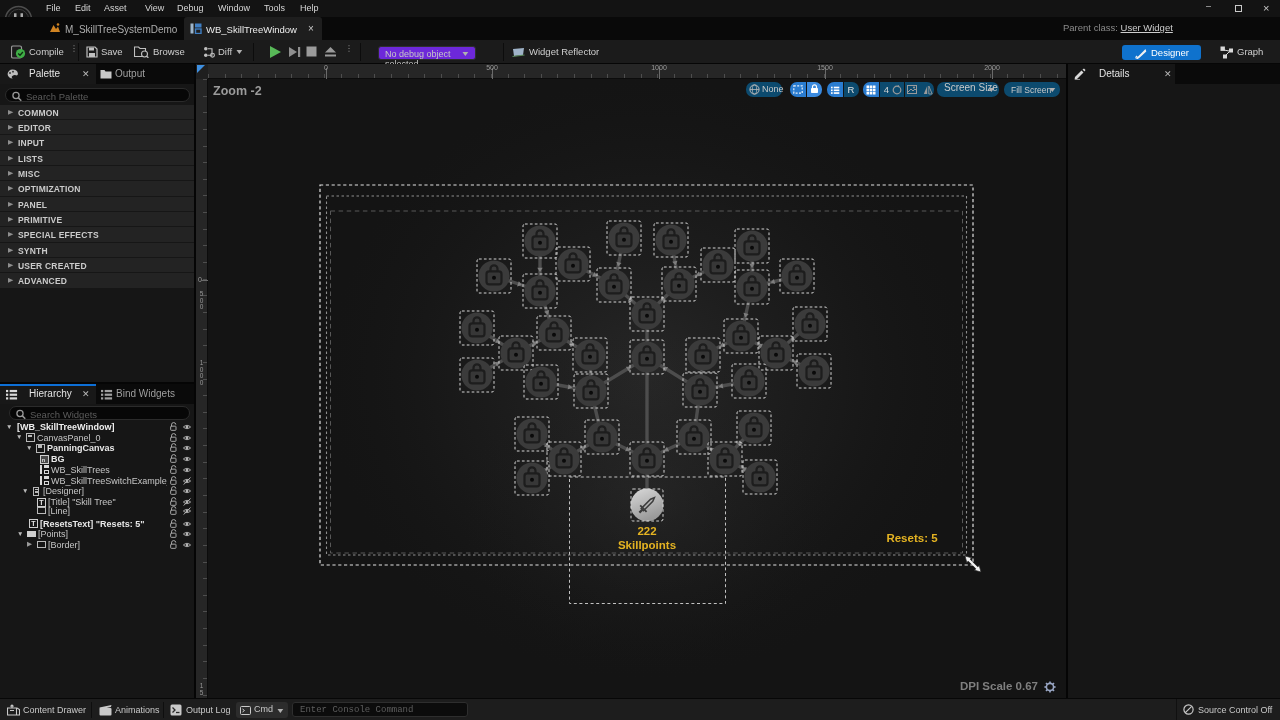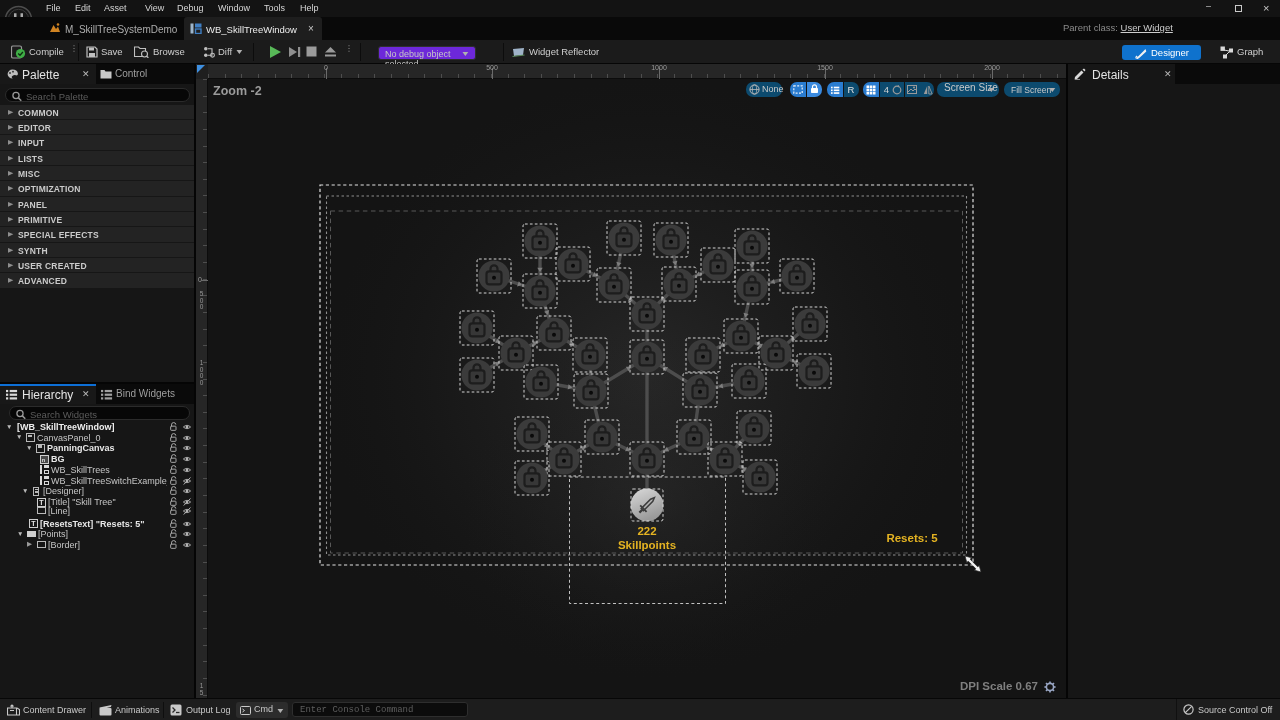--- a/index.html
+++ b/index.html
@@ -8,21 +8,21 @@
 #menubar { position:absolute; left:0; top:0; width:1280px; height:17px; background:#131313; }
 #menubar .mi { position:absolute; top:2.5px; font-size:9px; color:#d6d6d6; }
 #tabrow { position:absolute; left:0; top:17px; width:1280px; height:23px; background:#090909; }
 #toolbar { position:absolute; left:0; top:40px; width:1280px; height:24px; background:#1b1b1b; border-bottom:1px solid #060606; }
 .tbt { position:absolute; top:5.5px; font-size:9.5px; color:#cfcfcf; }
 .sep { position:absolute; top:3px; width:1px; height:18px; background:#0c0c0c; }
 
 #lpanel { position:absolute; left:0; top:64px; width:196px; height:634px; background:#161616; border-right:2px solid #050505; }
 .ptabbar { position:absolute; left:0; width:194px; height:20px; background:#0a0a0a; }
 .ptab-on { position:absolute; background:#181818; height:20px; }
-.ptxt { font-size:12px; color:#e3e3e3; position:absolute; top:4px; }
+.ptxt { font-size:10px; color:#e3e3e3; position:absolute; top:4px;margin-left:7px; }
 .ptxt2 { font-size:10px; color:#9f9f9f; position:absolute; top:4px; }
 .x { color:#b9b9b9; font-size:9px; position:absolute; top:5px; }
 .sbox { position:absolute; background:#070707; border:1px solid #2b2b2b; border-radius:8px; height:14px; }
 .sph { position:absolute; left:20px; top:1.5px; font-size:9.5px; color:#5c5c5c; }
 .prow { position:absolute; left:0; width:194px; height:14.4px; background:#232323; }
 .prow .tri { position:absolute; left:8px; top:3px; font-size:7px; color:#8e8e8e; transform:scaleY(0.9); }
 .prow .plbl { position:absolute; left:18px; top:3px; font-size:8.5px; font-weight:bold; color:#cbcbcb; letter-spacing:0.2px; }
 .hrow { position:absolute; left:0; width:194px; height:10.7px; font-size:9px; color:#c6c6c6; }
 .hrow b { color:#e8e8e8; }
 .htri { position:absolute; top:1px; font-size:6.5px; color:#b9b9b9; }
@@ -190,21 +190,21 @@
     <svg class="abs" style="left:7px;top:5px" width="11" height="10" viewBox="0 0 11 10">
       <path d="M 5.5 0.5 a 5 4.5 0 1 0 0.2 9 q -1.8 -1.4 -0.3 -2.6 q 1.7 -1.2 3.6 -0.6 q 2.3 0.5 1.8 -2.3 q -0.6 -3.3 -5.3 -3.5 Z" fill="#bdbdbd"></path>
       <circle cx="3" cy="4" r="0.9" fill="#2a2a2a"></circle>
         <circle cx="6" cy="2.7" r="0.9" fill="#2a2a2a"></circle>
     </svg>
     <div class="ptxt" style="left:22px">Palette</div>
     <div class="x" style="left:82px">✕</div>
     <svg class="abs" style="left:100px;top:5px" width="12" height="10" viewBox="0 0 12 10">
       <path d="M 0.5 1 h 4 l 1 1.5 h 6 v 7 h -11 Z" fill="#c9c9c9"></path>
     </svg>
-    <div class="ptxt2" style="left:115px">Control</div>
+    <div class="ptxt2" style="left:115px">Output</div>
   </div>
   <div class="sbox" style="left:5px;top:24px;width:185px">
     <svg class="abs" style="left:6px;top:2px;width:10px;height:11px;color:#9a9a9a" viewBox="0 0 11 11">
         <use href="#ic-search"></use>
       </svg>
     <div class="sph">Search Palette</div>
   </div>
   <div class="prow" style="top:40.5px">
       <span class="tri">▶</span>
       <span class="plbl">COMMON</span>

